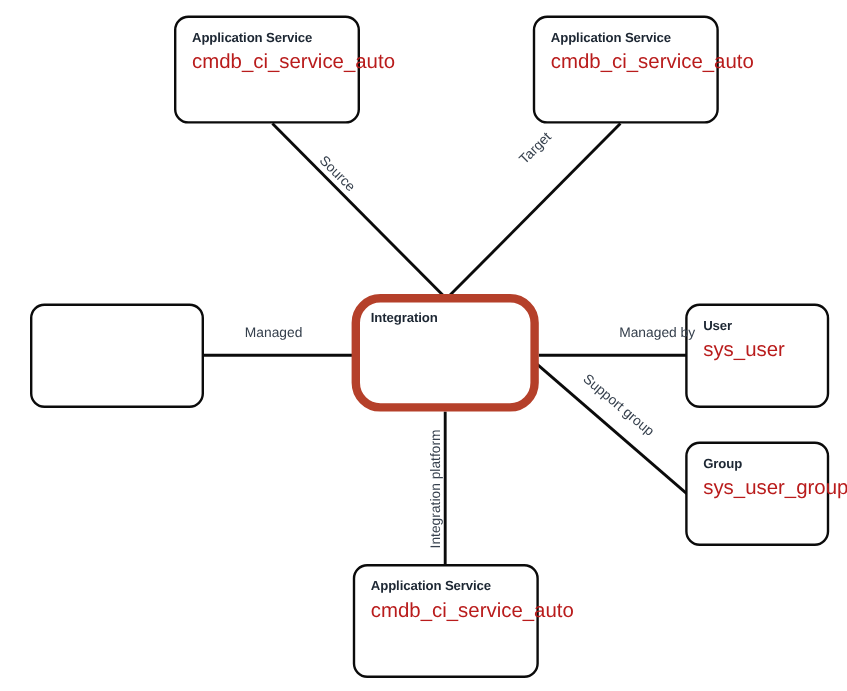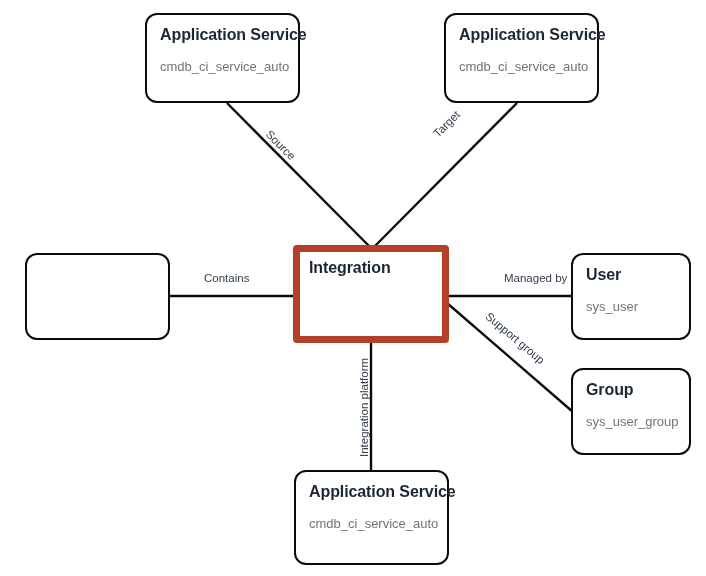--- a/index.html
+++ b/index.html
@@ -31,37 +31,37 @@
     box-sizing: border-box;
     background: #ffffff;
     border: 2.5px solid #0b0b0b;
     border-radius: 12px;
     padding: 11px 13px 0 13px;
     z-index: 5;
   }
   .node.highlight {
     border-width: 7px;
     border-color: #b5402a;
-    border-radius: 4px;
+    border-radius: 24px;
     padding: 7px 9px 0 9px;
   }
   .node-title {
-    font-size: 16px;
+    font-size: 11px;
     font-weight: bold;
     color: #1d2733;
     line-height: 1.18;
     letter-spacing: -0.1px;
     white-space: nowrap;
   }
   .node-table {
-    font-size: 13px;
+    font-size: 17px;
     font-weight: normal;
-    color: #737373;
+    color: #b91c1c;
     line-height: 1.3;
-    margin-top: 14px;
+    margin-top: 2px;
     white-space: nowrap;
   }
   .edge-label {
     position: absolute;
     font-size: 11.5px;
     color: #36404d;
     white-space: nowrap;
     z-index: 6;
     transform-origin: 0 0;
   }
@@ -111,21 +111,21 @@
 
   <div class="node" style="left:294px; top:470px; width:155px; height:95px;">
     <div class="node-title">Application Service</div>
     <div class="node-table">cmdb_ci_service_auto</div>
   </div>
 
   <div class="edge-label" style="left:272px; top:128px; transform: rotate(45deg);">Source</div>
 
   <div class="edge-label" style="left:431px; top:131px; transform: rotate(-45deg);">Target</div>
 
-  <div class="edge-label" style="left:204px; top:272px;">Contains</div>
+  <div class="edge-label" style="left:204px; top:272px;">Managed</div>
 
-  <div class="edge-label" style="left:504px; top:272px;">Managed by</div>
+  <div class="edge-label" style="left:516px; top:272px;">Managed by</div>
 
   <div class="edge-label" style="left:491px; top:310px; transform: rotate(40deg);">Support group</div>
 
   <div class="edge-label" style="left:358px; top:457px; transform: rotate(-90deg);">Integration platform</div>
 
 </div>
 
 </body></html>

